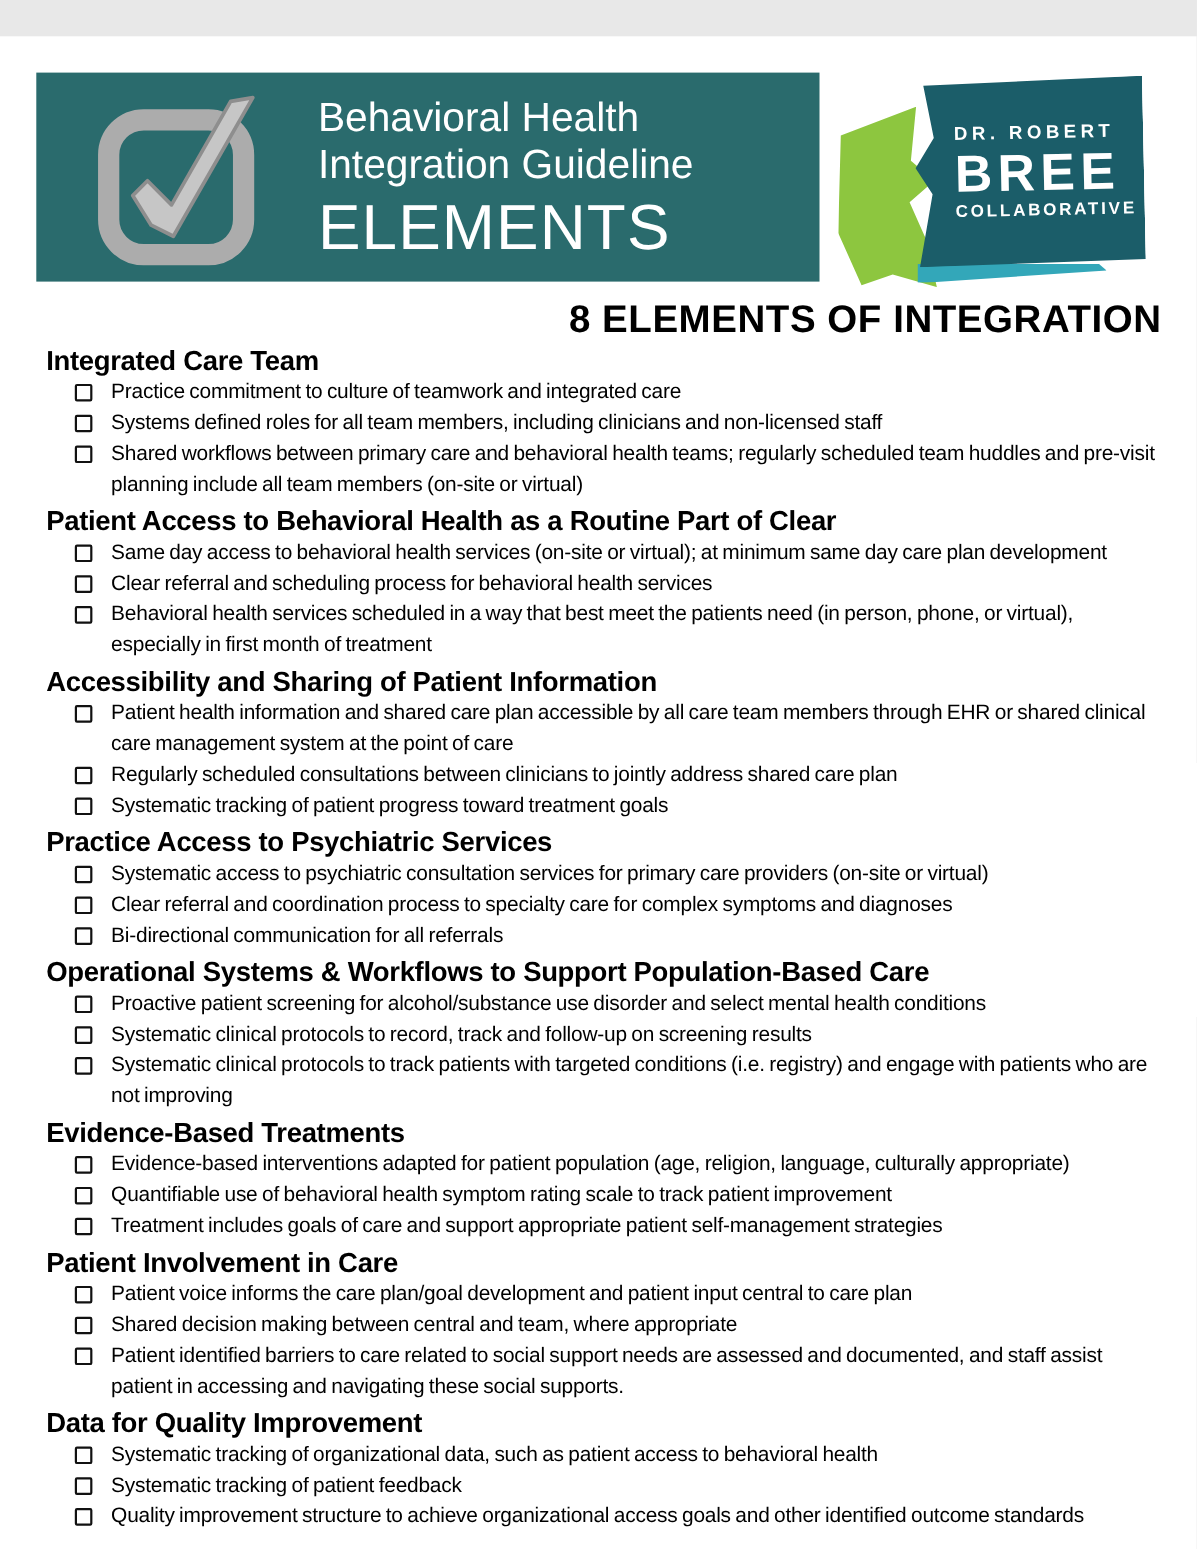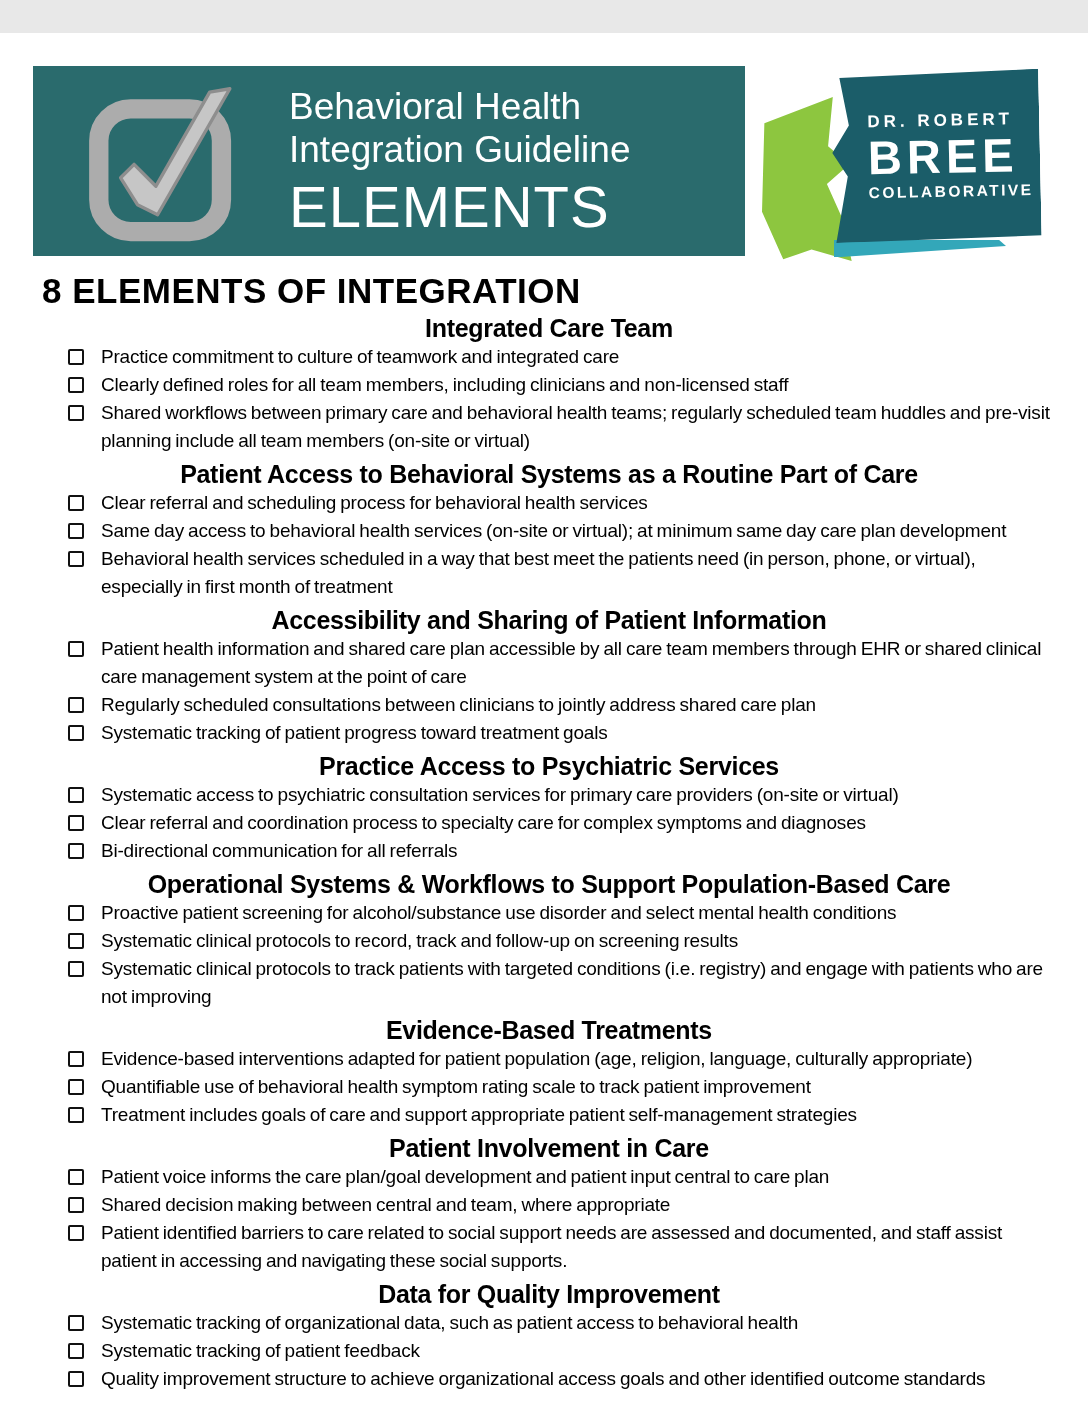--- a/index.html
+++ b/index.html
@@ -24,23 +24,23 @@
       color:#fff;display:flex;flex-direction:column;justify-content:center;
       padding-left:42px;box-sizing:border-box;}
   .bree-l1{font-size:17px;letter-spacing:4px;font-weight:600;}
   .bree-l2{font-size:47px;font-weight:700;letter-spacing:5px;line-height:52px;}
   .bree-l3{font-size:15.5px;letter-spacing:2.5px;font-weight:600;}
   .bree-cyan{position:absolute;left:74px;top:179px;width:172px;height:17px;background:#33A7B9;
       clip-path:polygon(0 0,96% 0,100% 35%,4% 100%,0 100%);}
 
   
   .content{position:absolute;left:42px;top:240px;width:1014px;}
-  .page-title{font-size:35px;font-weight:800;text-align:left;letter-spacing:.5px;
+  .page-title{font-size:35px;font-weight:800;text-align:right;letter-spacing:.5px;
       margin:0 0 4px 0;line-height:36px;}
-  .sec-h{font-size:25px;font-weight:700;line-height:30px;margin:4px 0 0 0;letter-spacing:-.3px;text-align:center;}
+  .sec-h{font-size:25px;font-weight:700;line-height:30px;margin:4px 0 0 0;letter-spacing:-.3px;}
   .items{list-style:none;margin:0;padding:0 0 0 26px;}
   .item{display:flex;align-items:flex-start;font-size:19px;line-height:28px;margin:0;
         letter-spacing:-.2px;word-spacing:-1px;}
   .cb{flex:none;width:12px;height:12px;border:2.2px solid #111;border-radius:2px;
       margin:6px 17px 0 0;background:#fff;}
   .item-text{flex:1;}
 </style>
 </head>
 <body>
 
@@ -73,38 +73,38 @@
     <div>
         <section>
           <h2 class="sec-h">Integrated Care Team</h2>
           <ul class="items">
             <li class="item">
               <span class="cb"></span>
               <span class="item-text">Practice commitment to culture of teamwork and integrated care</span>
             </li>
             <li class="item">
               <span class="cb"></span>
-              <span class="item-text">Clearly defined roles for all team members, including clinicians and non-licensed staff</span>
+              <span class="item-text">Systems defined roles for all team members, including clinicians and non-licensed staff</span>
             </li>
             <li class="item">
               <span class="cb"></span>
               <span class="item-text">Shared workflows between primary care and behavioral health teams; regularly scheduled team huddles and pre-visit planning include all team members (on-site or virtual)</span>
             </li>
           </ul>
         </section>
         <section>
-          <h2 class="sec-h">Patient Access to Behavioral Systems as a Routine Part of Care</h2>
-          <ul class="items">
+          <h2 class="sec-h">Patient Access to Behavioral Health as a Routine Part of Clear</h2>
+          <ul class="items">
+            <li class="item">
+              <span class="cb"></span>
+              <span class="item-text">Same day access to behavioral health services (on-site or virtual); at minimum same day care plan development</span>
+            </li>
             <li class="item">
               <span class="cb"></span>
               <span class="item-text">Clear referral and scheduling process for behavioral health services</span>
-            </li>
-            <li class="item">
-              <span class="cb"></span>
-              <span class="item-text">Same day access to behavioral health services (on-site or virtual); at minimum same day care plan development</span>
             </li>
             <li class="item">
               <span class="cb"></span>
               <span class="item-text">Behavioral health services scheduled in a way that best meet the patients need (in person, phone, or virtual), especially in first month of treatment</span>
             </li>
           </ul>
         </section>
         <section>
           <h2 class="sec-h">Accessibility and Sharing of Patient Information</h2>
           <ul class="items">

